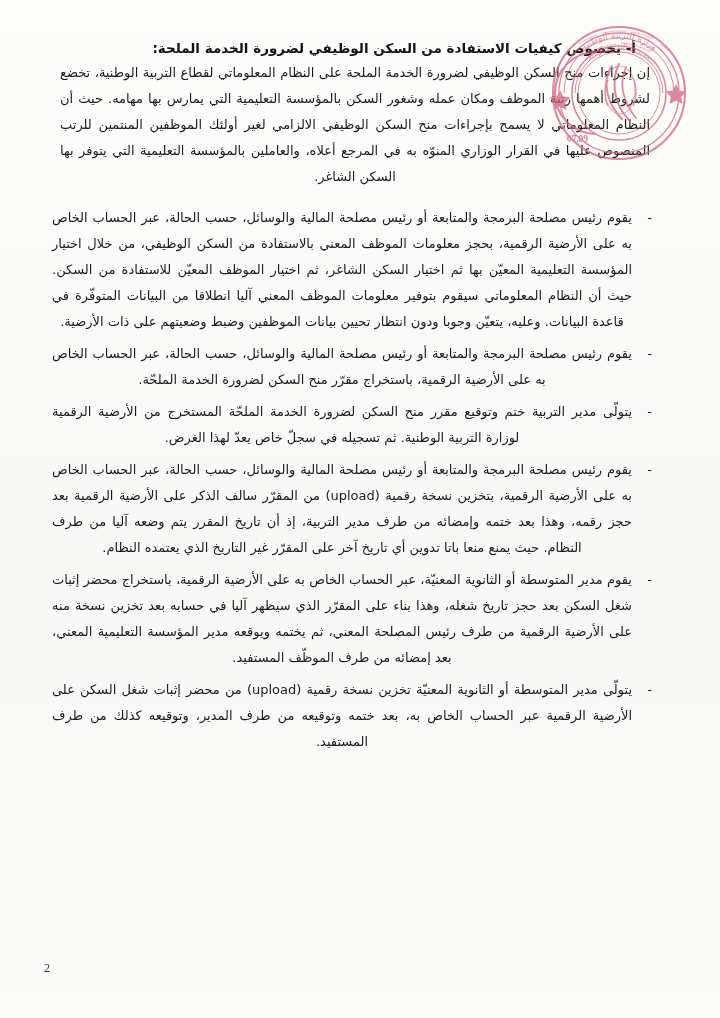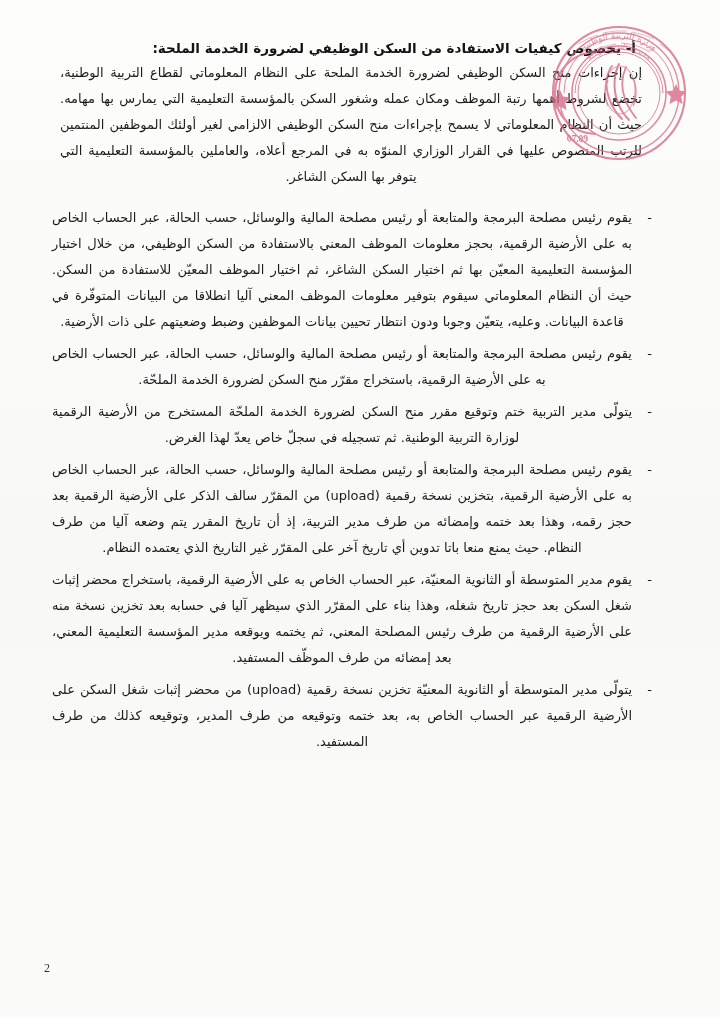--- a/index.html
+++ b/index.html
@@ -48,21 +48,21 @@
     color: #141414;
     position: relative;
     z-index: 2;
   }
 
   .para {
     font-size: 13px;
     line-height: 2.0;
     text-align: justify;
     text-align-last: center;
-    margin: 0 8px 15px 0;
+    margin: 0 0 15px 0;
     color: #1b1b1b;
     position: relative;
     z-index: 2;
     padding: 0 8px;
   }
 
   .para.lead {
     text-align: justify;
     text-align-last: center;
   }

